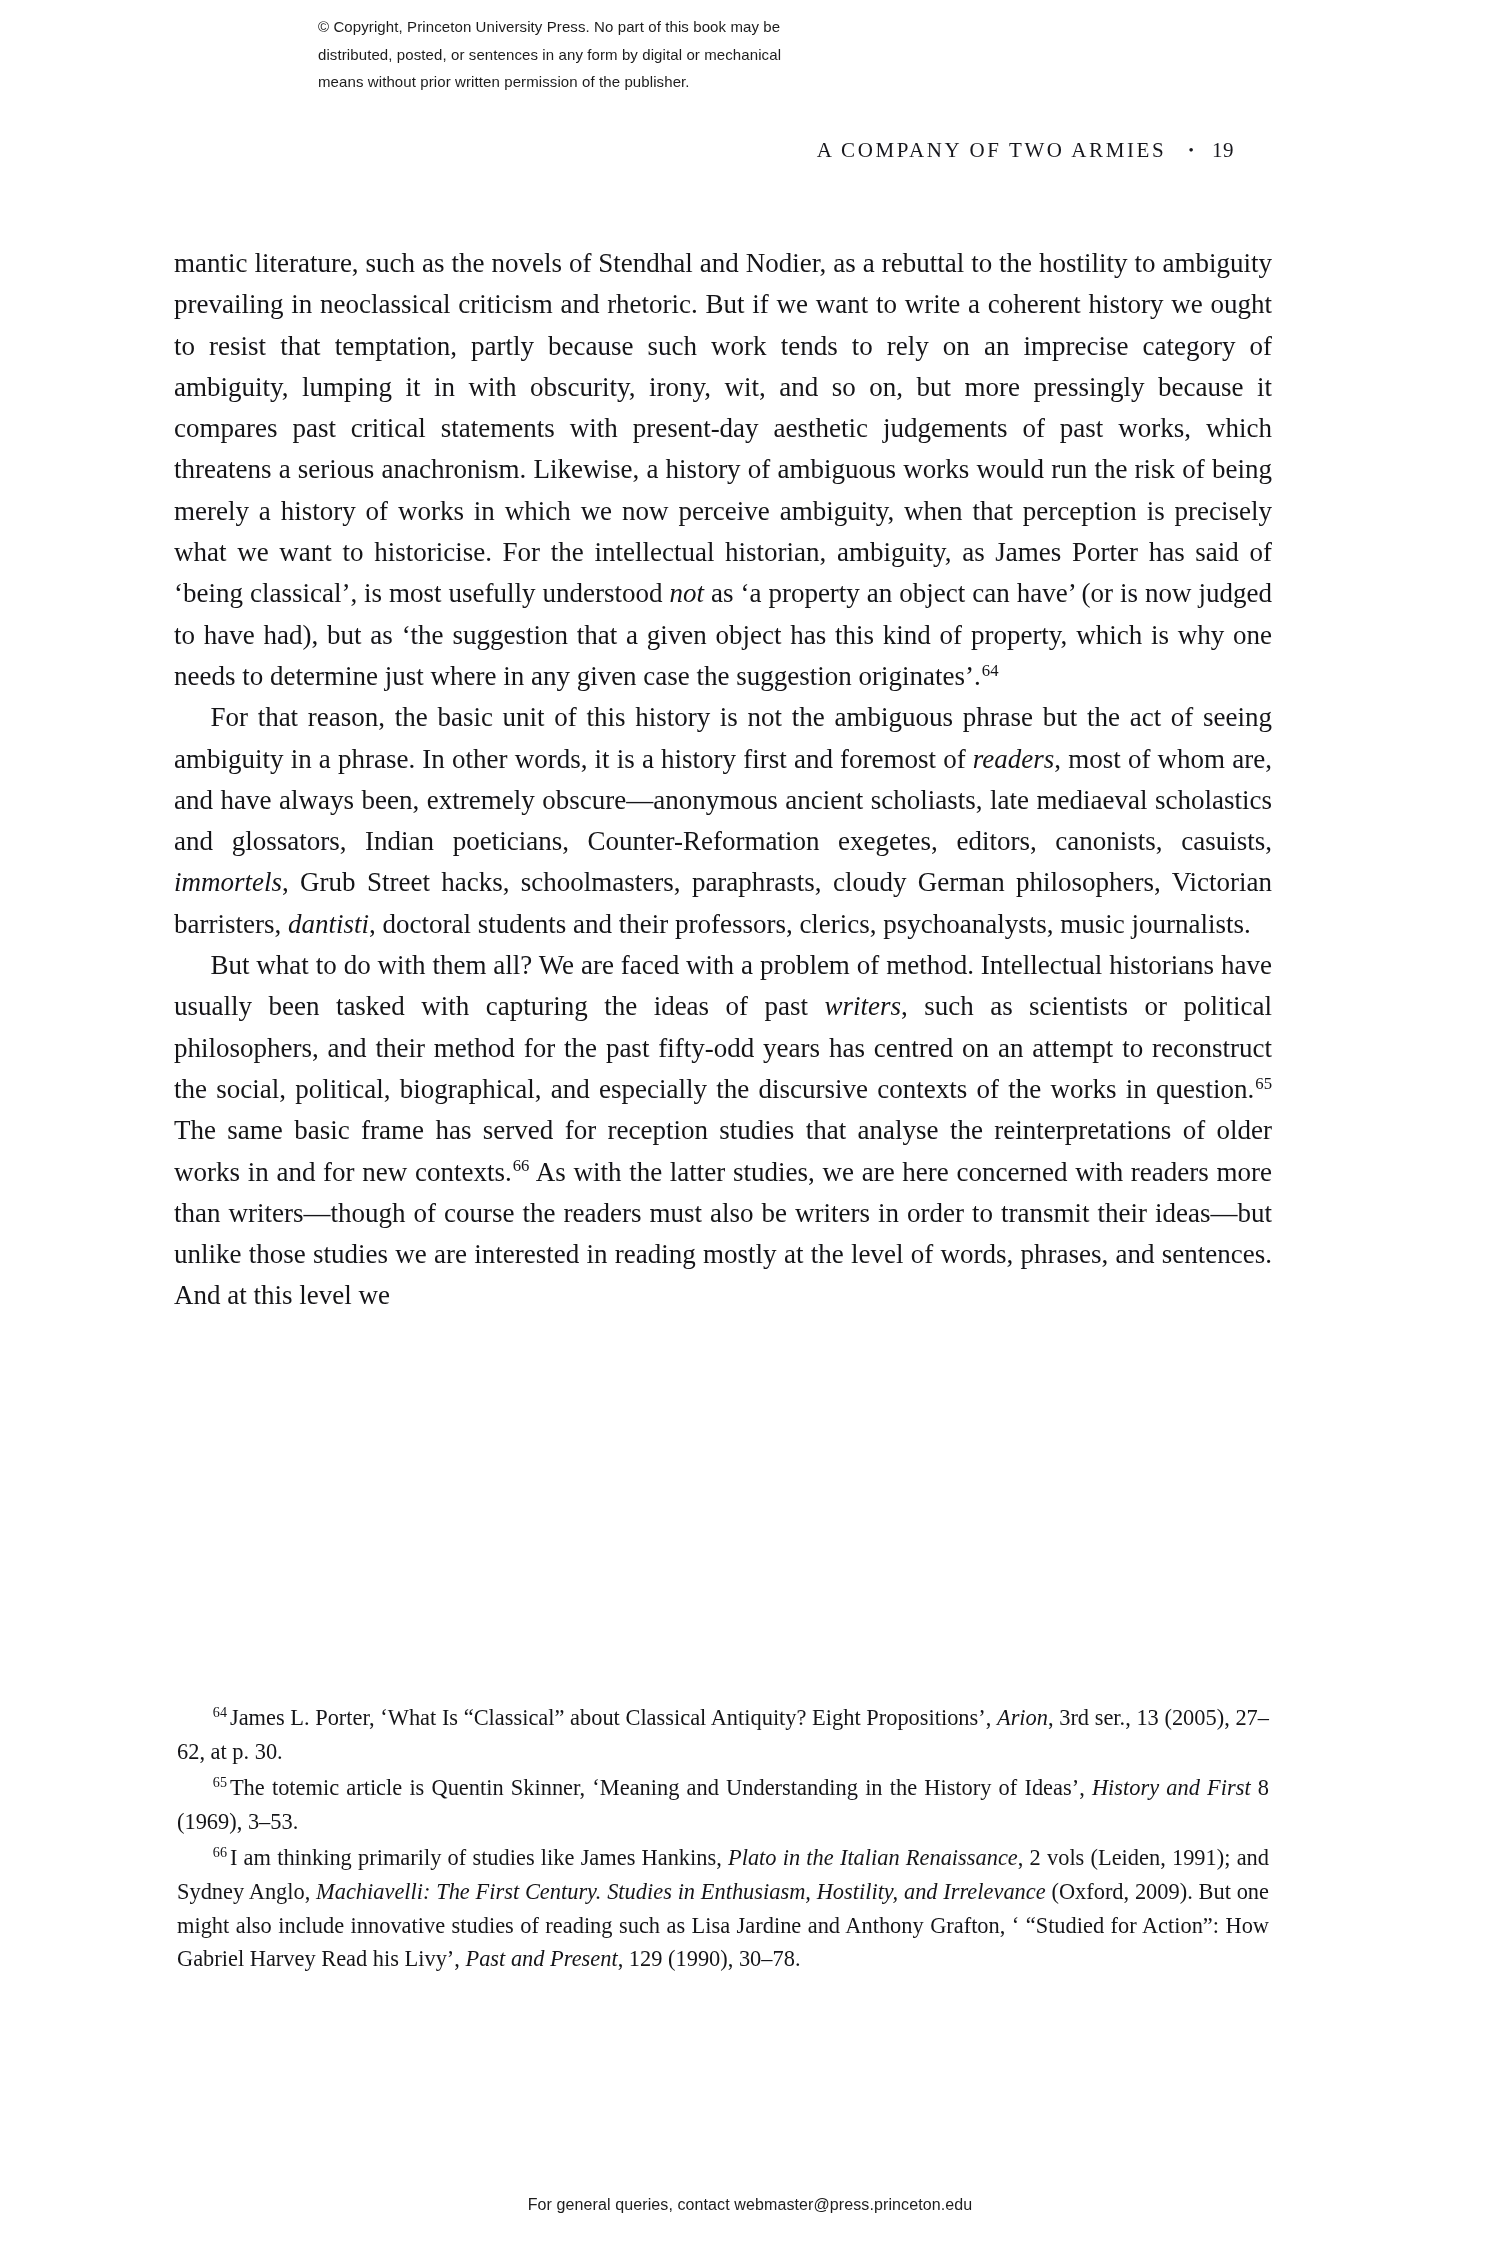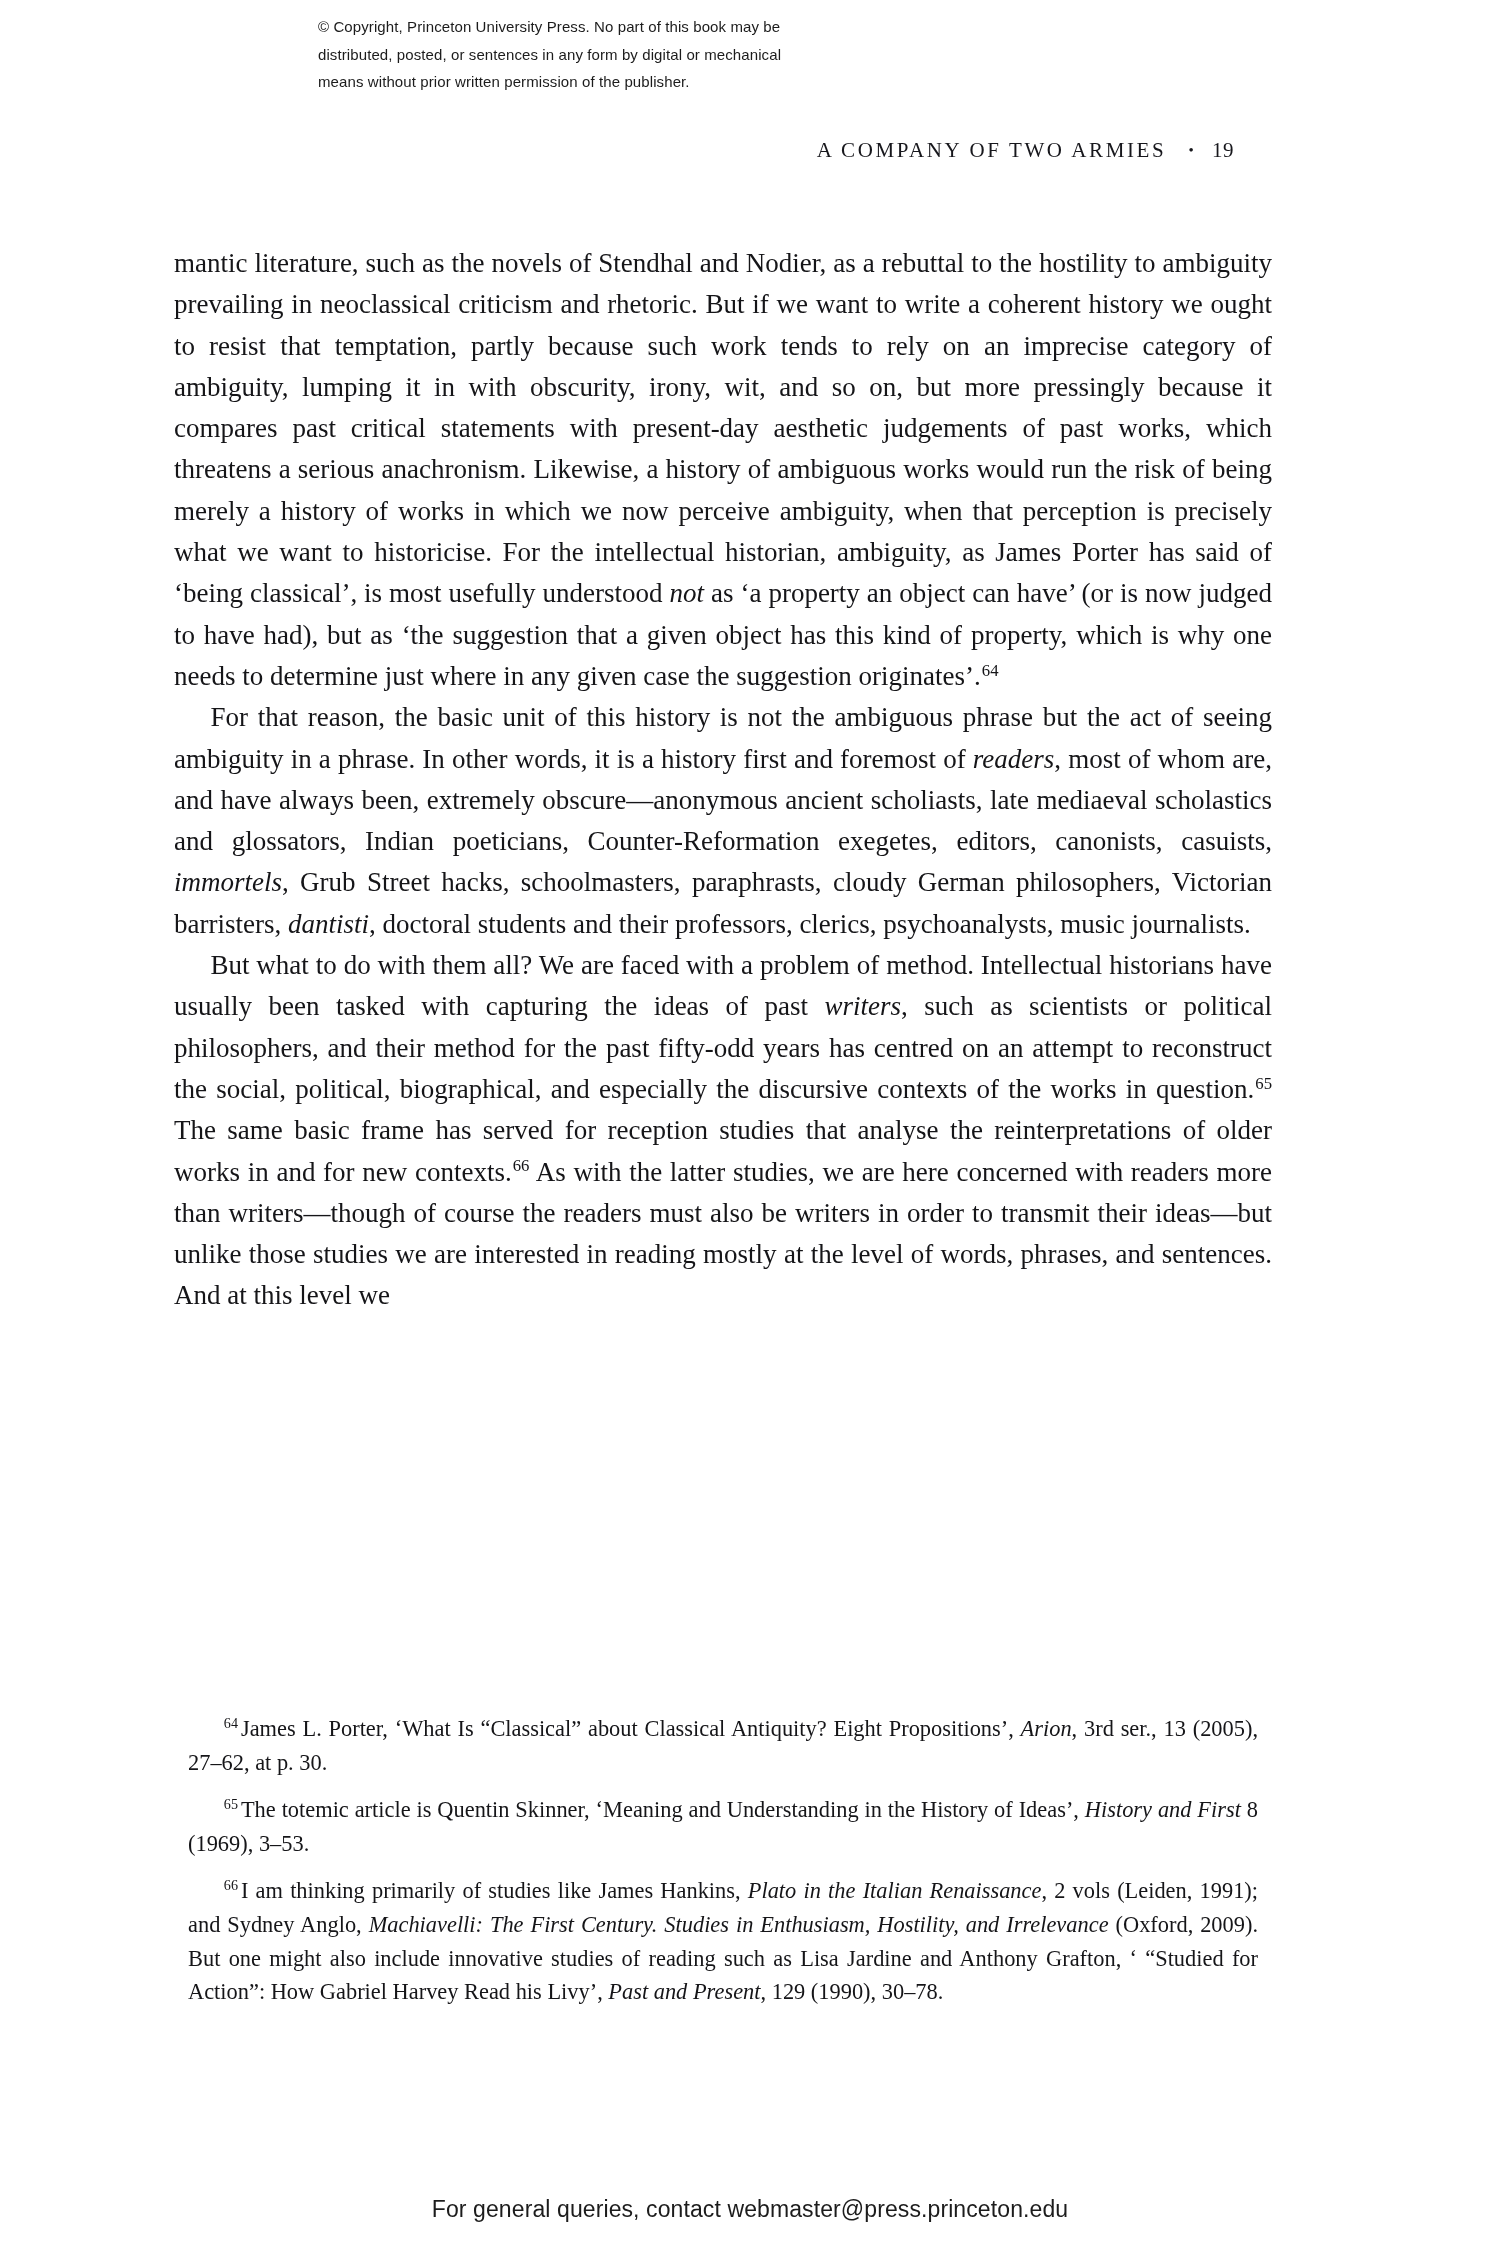--- a/index.html
+++ b/index.html
@@ -97,40 +97,40 @@
     width: 1098px;
     font-family: "Liberation Serif", serif;
     font-size: 22.4px;
     line-height: 33.6px;
     color: #151518;
     text-align: justify;
     -webkit-hyphens: none;
     hyphens: none;
   }
   .footnotes p {
-    margin: 14px;
+    margin: 3px;
     text-indent: 1.6em;
   }
   .footnotes i { font-style: italic; }
   .footnotes sup.fnum {
     font-size: 0.63em;
     vertical-align: 0.58em;
     line-height: 0;
     padding-right: 3px;
   }
 
   
   .footer {
     position: absolute;
     left: 0;
     top: 2196px;
     width: 1500px;
     text-align: center;
     font-family: "Liberation Sans", sans-serif;
-    font-size: 23px;
+    font-size: 16px;
     color: #1c1c1c;
     letter-spacing: 0.1px;
   }
 </style>
 </head>
 <body>
 
 <div class="page">
 
   <div class="copyright">

